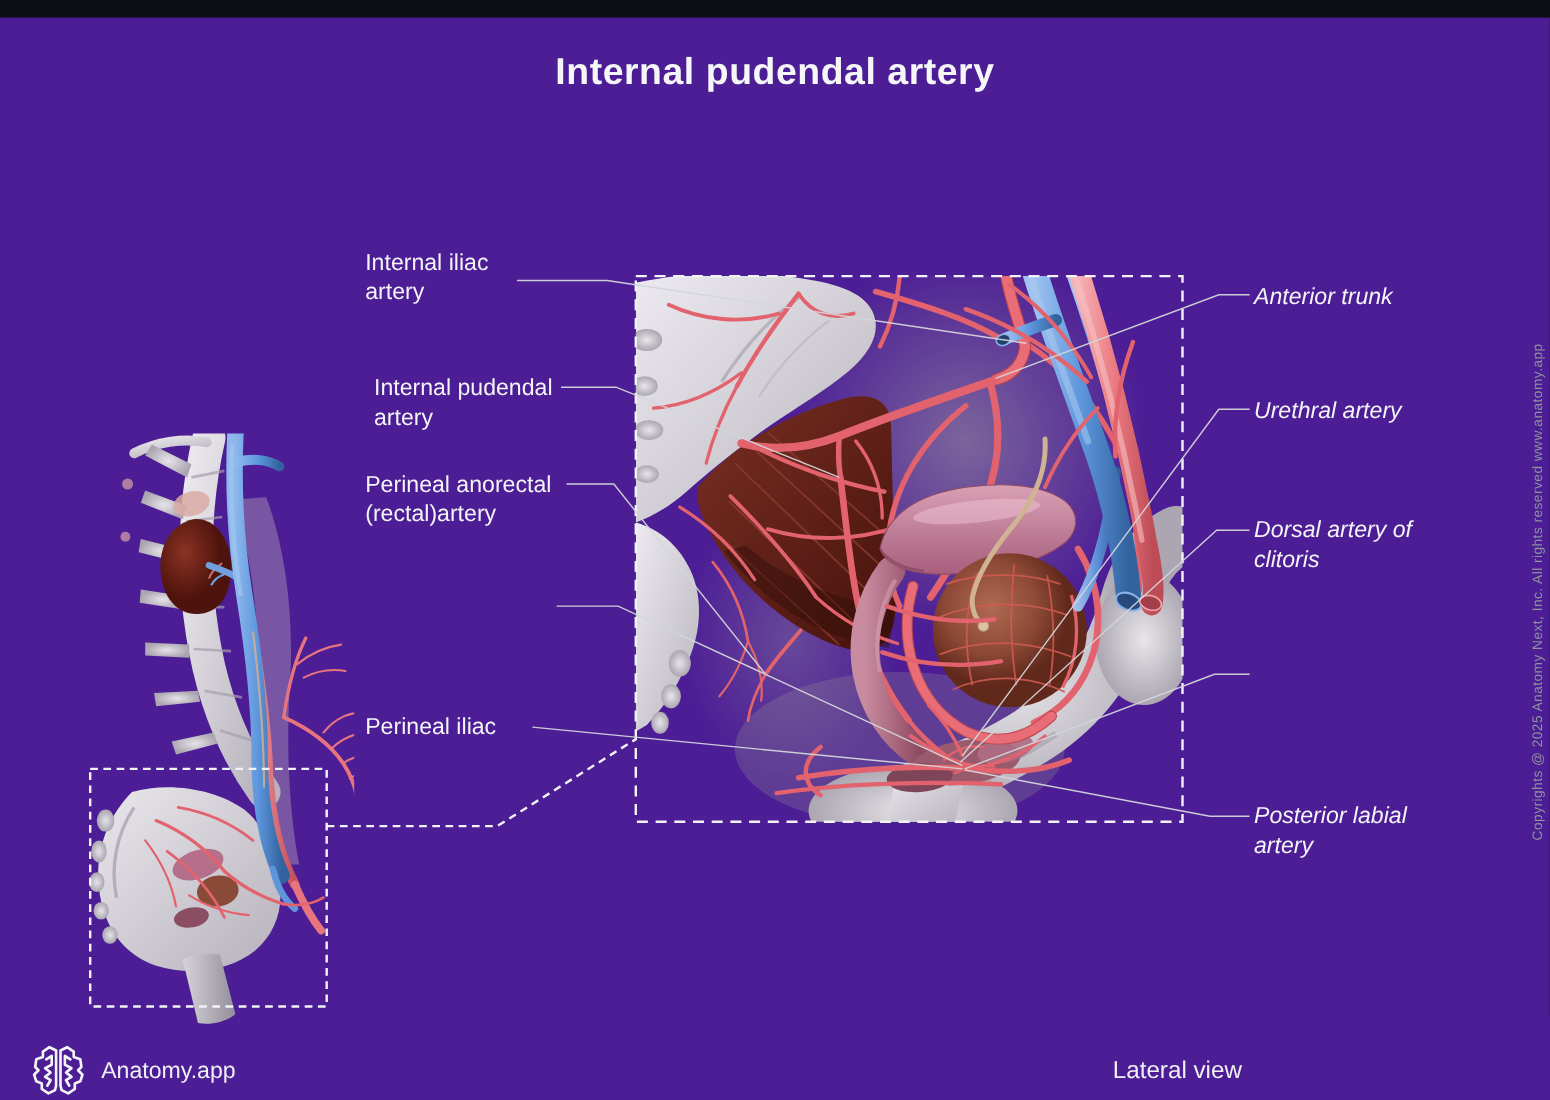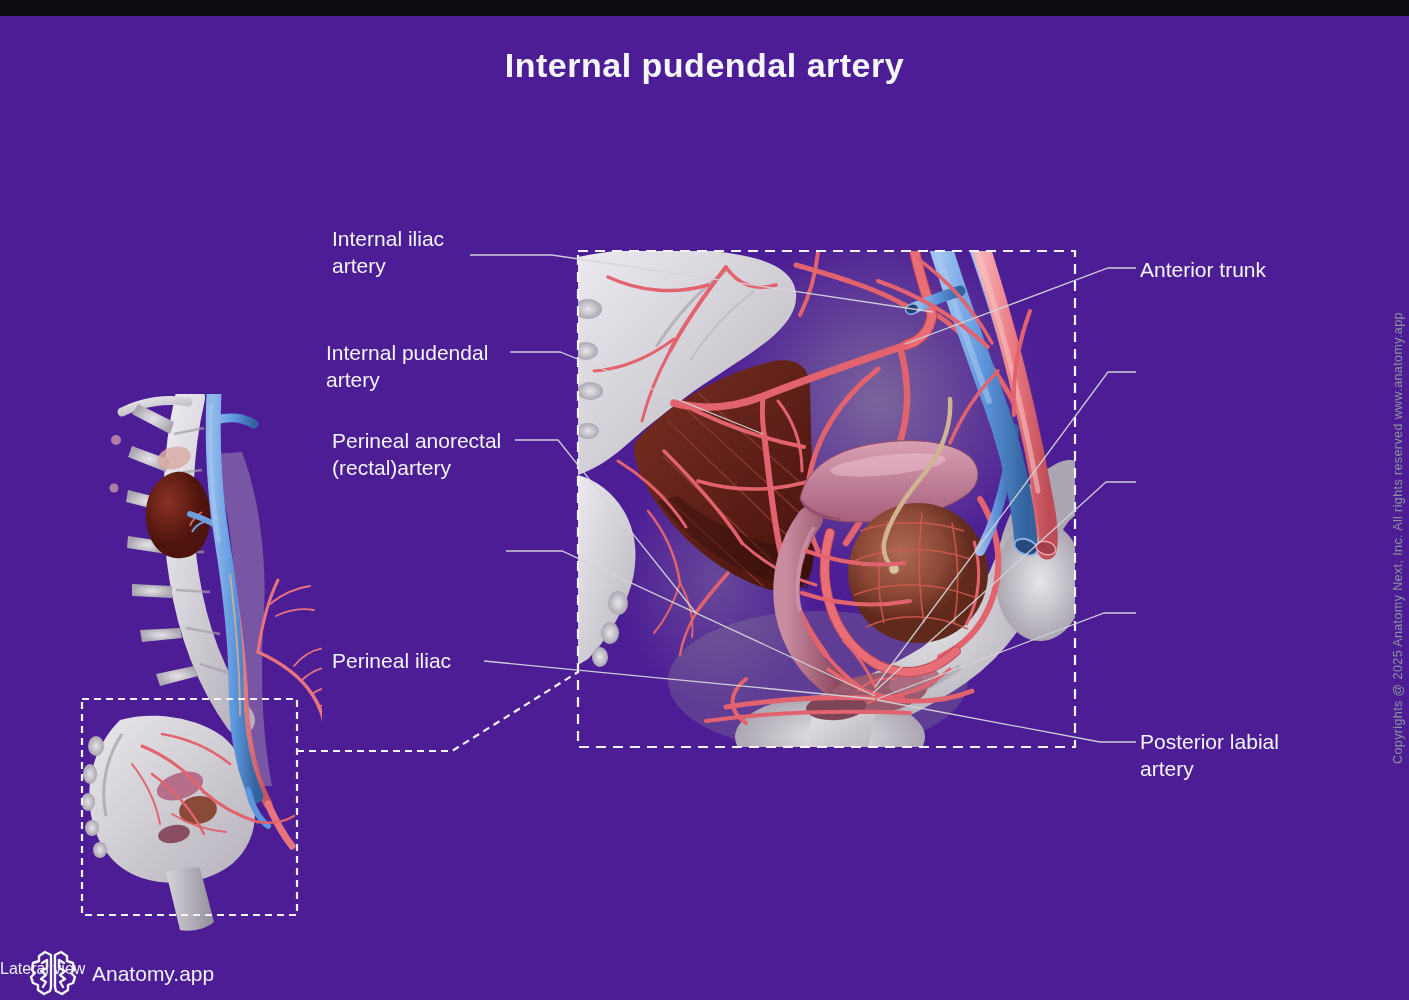--- a/index.html
+++ b/index.html
@@ -1,24 +1,24 @@
 <!DOCTYPE html>
 <html><head>
 <meta charset="utf-8">
 <style>
   html,body{margin:0;padding:0;background:#0c0e14;}
   .page{position:relative;width:1409px;height:1000px;background:#4c1d95;overflow:hidden;
         font-family:"Liberation Sans","DejaVu Sans",sans-serif;color:#f2f4f6;margin-top:16px;}
   .title{position:absolute;left:0;top:30px;width:1409px;text-align:center;
          font-size:34px;font-weight:700;letter-spacing:.5px;color:#f5f6f8;}
-  .caption{position:absolute;left:0;top:944px;width:1129px;text-align:left;
-           font-size:16px;font-weight:500;color:#eef0f3;}
+  .caption{position:absolute;left:0;top:944px;width:1129px;text-align:right;
+           font-size:22px;font-weight:500;color:#eef0f3;}
   .lbl{position:absolute;font-size:21px;line-height:27px;font-weight:500;
        color:#f2f4f6;white-space:pre-line;}
-  .lbl.right{width:230px;}
+  .lbl.right{width:230px;font-style:italic;}
   .brand{position:absolute;left:92px;top:946px;font-size:21px;font-weight:500;color:#eef0f3;}
   .brand-logo{position:absolute;left:28px;top:933px;}
   .copyright{position:absolute;right:4px;top:242px;height:560px;
              writing-mode:vertical-rl;transform:rotate(180deg);
              font-size:12.5px;letter-spacing:.4px;color:#8f939c;text-align:center;}
   svg{display:block;}
   .fig{position:absolute;}
   .overlay{position:absolute;left:0;top:0;pointer-events:none;}
 </style>
 </head>
@@ -321,27 +321,30 @@
       <polyline points="1136,252 1108,252 905,328"></polyline>
       <polyline points="1136,356 1108,356 875,671"></polyline>
       <polyline points="1136,466 1106,466 873,677"></polyline>
       <polyline points="1136,597 1104,597 877,683"></polyline>
       <polyline points="1136,726 1100,726 877,684"></polyline>
     </g>
   </svg>
 
   <div class="lbl left" style="left:332px;top:209px">Internal iliac
 artery</div>
-  <div class="lbl left" style="left:326px;top:323px">Internal pudendal
+  <div class="lbl left" style="left:340px;top:323px">Internal pudendal
 artery</div>
   <div class="lbl left" style="left:332px;top:411px">Perineal anorectal
 (rectal)artery</div>
   <div class="lbl left" style="left:332px;top:631px">Perineal iliac</div>
 
   <div class="lbl right" style="left:1140px;top:240px">Anterior trunk</div>
+  <div class="lbl right" style="left:1140px;top:344px">Urethral artery</div>
+  <div class="lbl right" style="left:1140px;top:452px">Dorsal artery of
+clitoris</div>
   <div class="lbl right" style="left:1140px;top:712px">Posterior labial
 artery</div>
 
   <div class="brand-logo">
     <svg width="50" height="52" viewBox="0 0 50 52">
       <g fill="none" stroke="#f2f4f6" stroke-width="2.4" stroke-linejoin="round" stroke-linecap="round">
         <path d="M23,6 L17,3 L11,7 L11,12 L5,14 L4,21 L7,24 L3,28 L5,34 L10,36 L10,41 L16,45 L22,42 L23,38 Z"></path>
         <path d="M27,6 L33,3 L39,7 L39,12 L45,14 L46,21 L43,24 L47,28 L45,34 L40,36 L40,41 L34,45 L28,42 L27,38 Z"></path>
         <path d="M14,14 L19,11 L19,19 L13,22 L18,26 L13,30 L18,33 L15,38"></path>
         <path d="M36,14 L31,11 L31,19 L37,22 L32,26 L37,30 L32,33 L35,38"></path>

